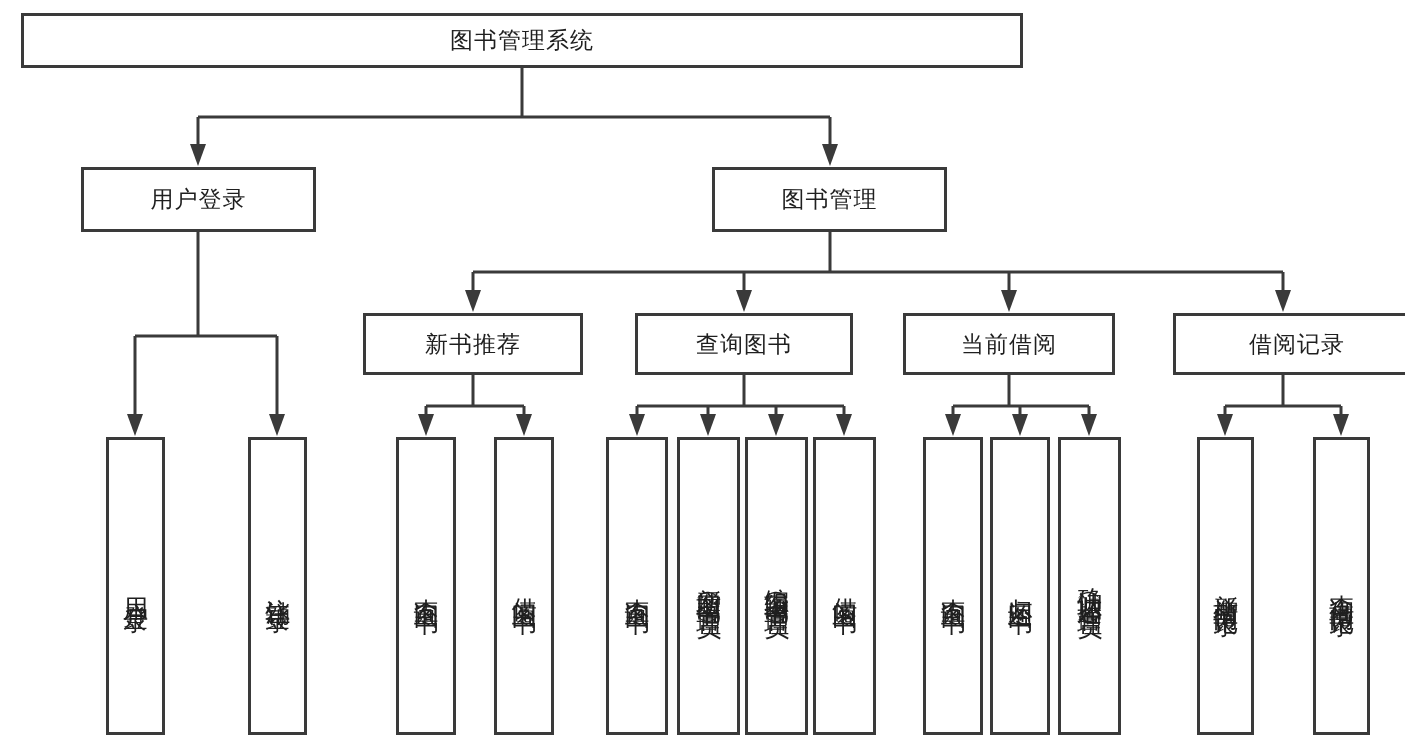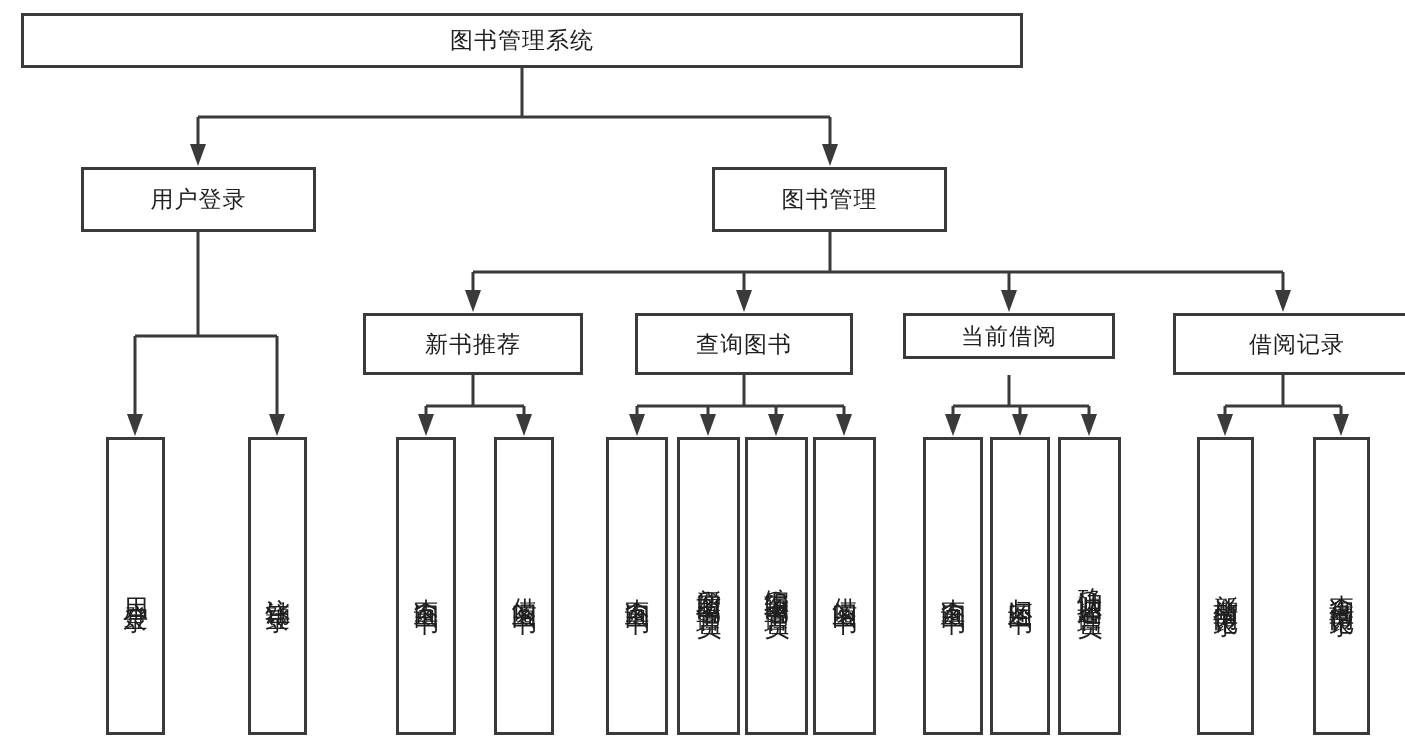--- a/index.html
+++ b/index.html
@@ -86,21 +86,21 @@
     <polygon points="1333,414 1349,414 1341,436"></polygon>
   </svg>
 
   <div class="box" style="left:21px;top:13px;width:1002px;height:55px;">图书管理系统</div>
 
   <div class="box" style="left:81px;top:167px;width:235px;height:65px;">用户登录</div>
   <div class="box" style="left:712px;top:167px;width:235px;height:65px;">图书管理</div>
 
   <div class="box" style="left:363px;top:313px;width:220px;height:62px;">新书推荐</div>
   <div class="box" style="left:635px;top:313px;width:218px;height:62px;">查询图书</div>
-  <div class="box" style="left:903px;top:313px;width:212px;height:46px;">当前借阅</div>
+  <div class="box" style="left:903px;top:313px;width:212px;height:62px;">当前借阅</div>
   <div class="box" style="left:1173px;top:313px;width:248px;height:62px;">借阅记录</div>
 
   <div class="vbox" style="left:106px;top:437px;width:59px;height:298px;">
     <span>用户登录</span>
   </div>
   <div class="vbox" style="left:248px;top:437px;width:59px;height:298px;">
     <span>注销登录</span>
   </div>
 
   <div class="vbox" style="left:396px;top:437px;width:60px;height:298px;">

